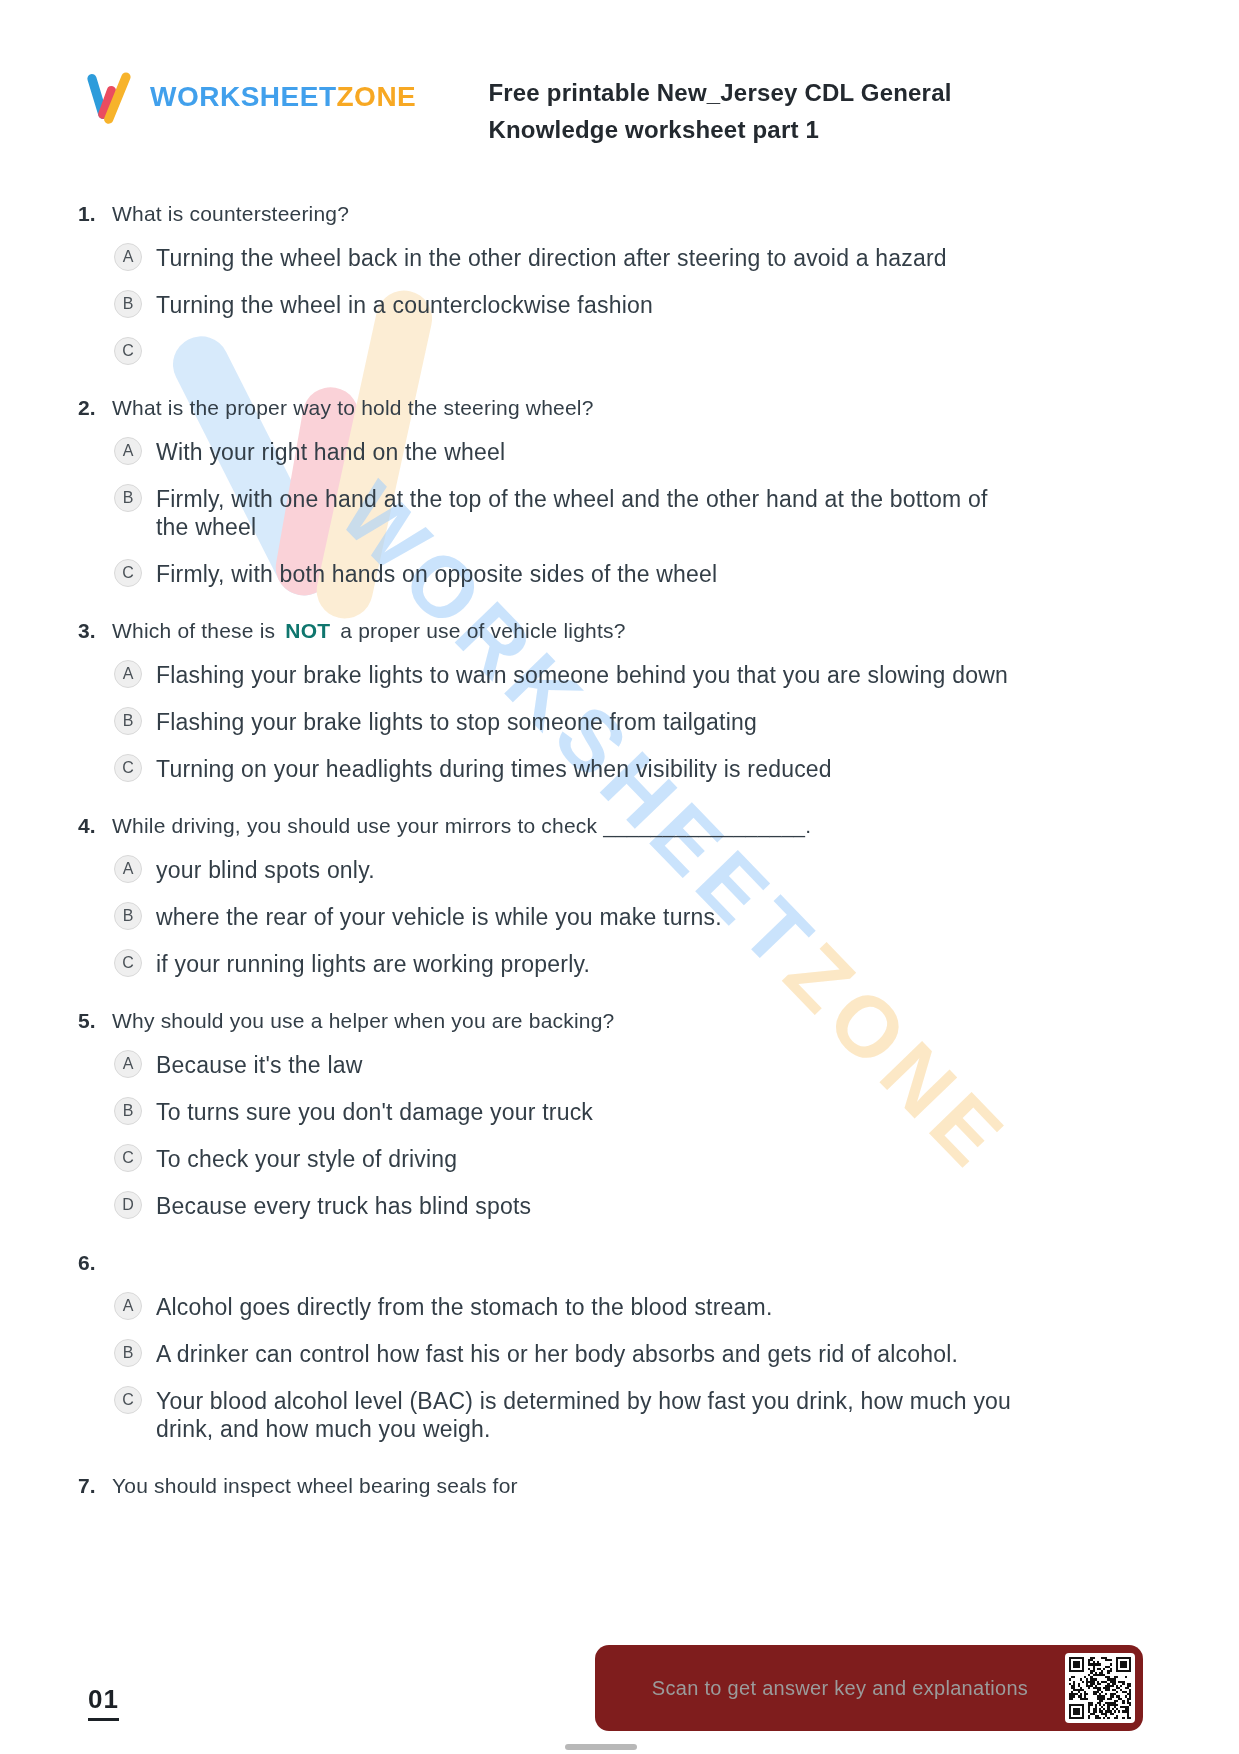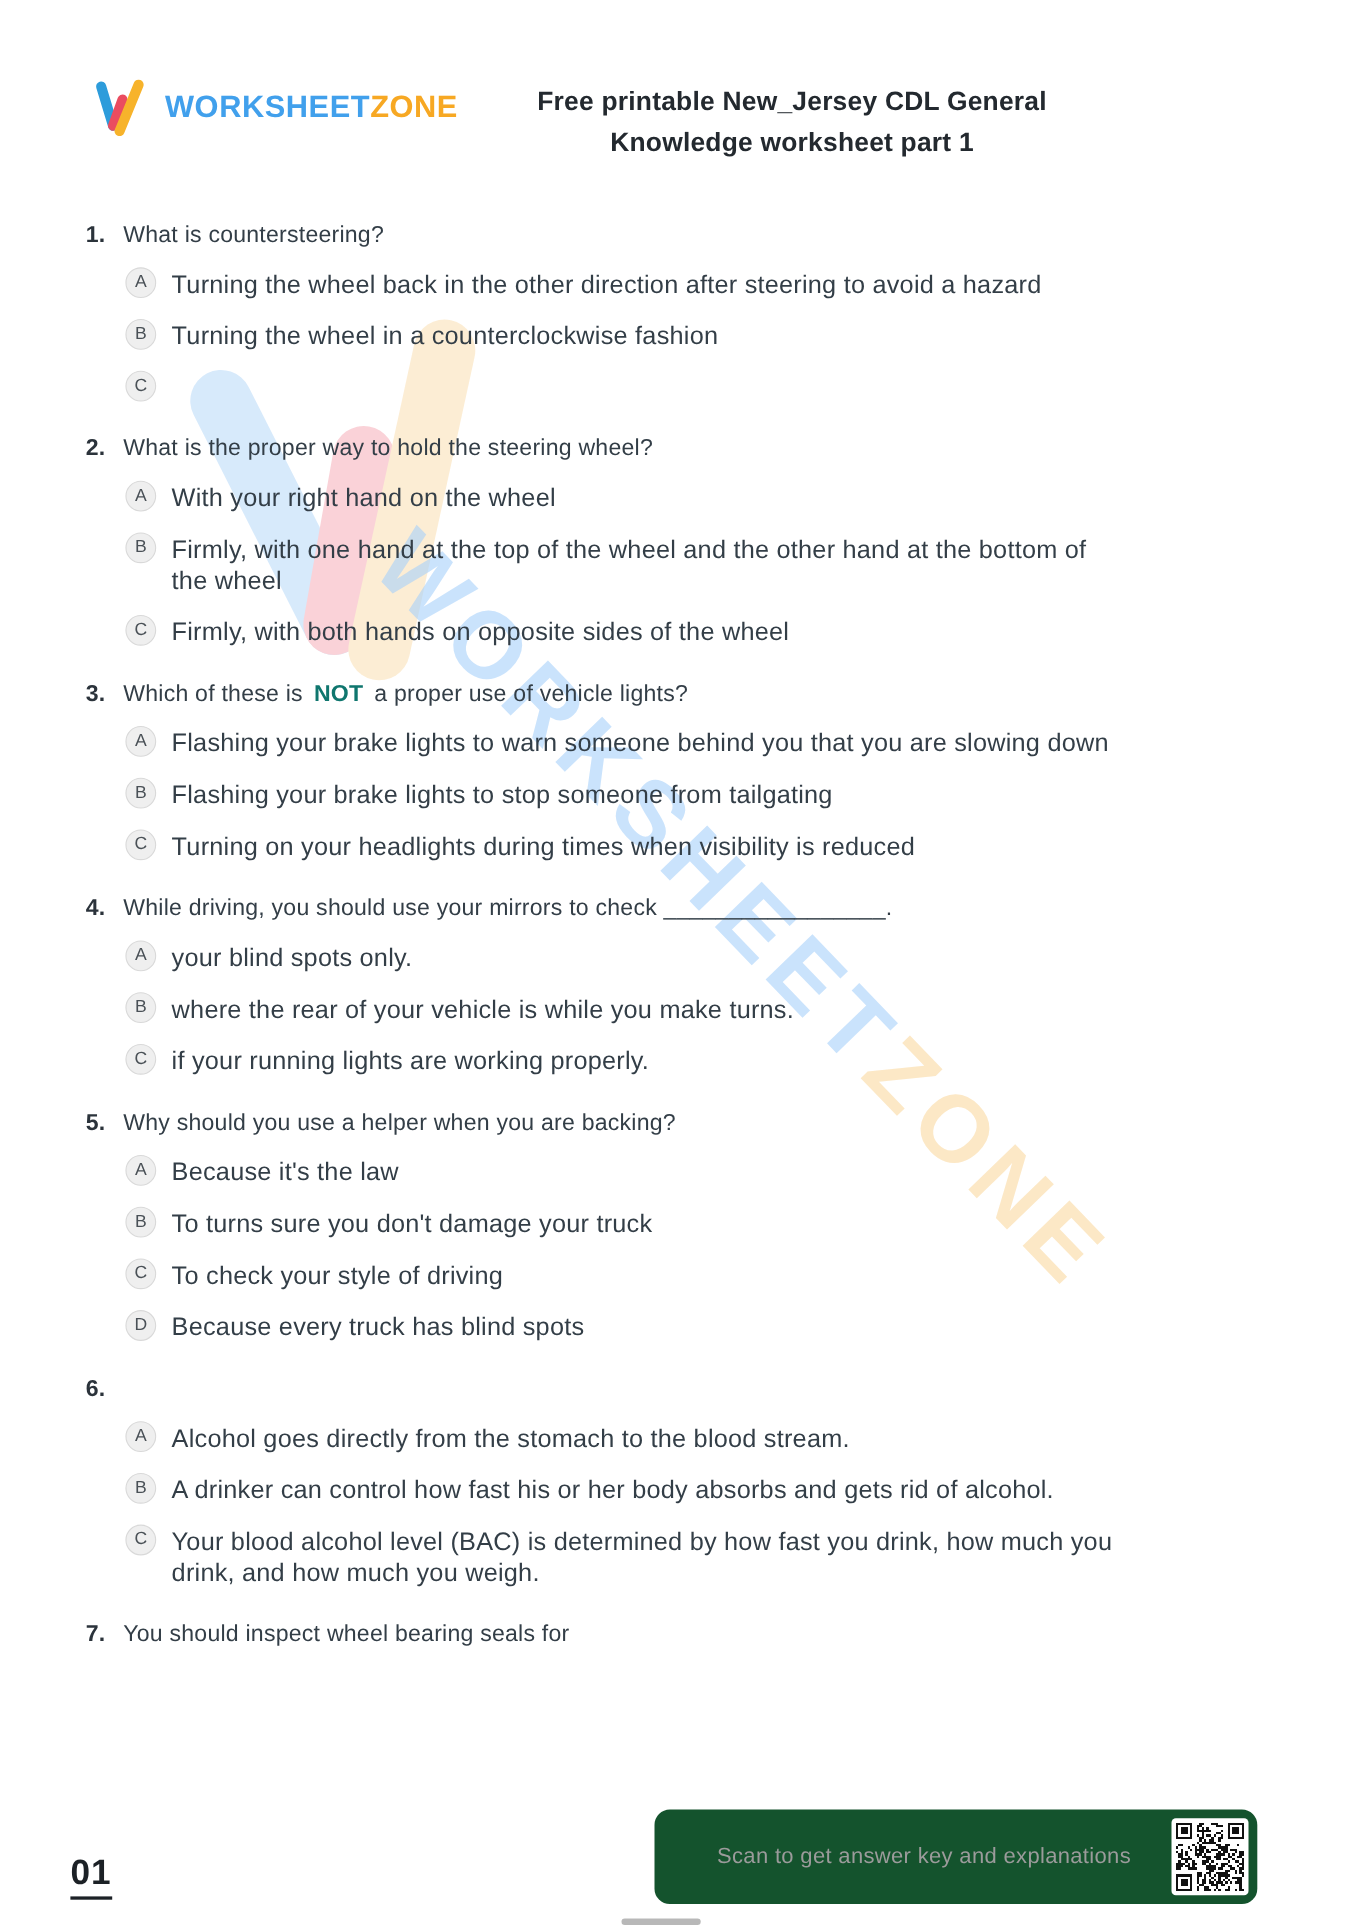--- a/index.html
+++ b/index.html
@@ -18,21 +18,21 @@
   .wm-text .wm-orange{color:rgba(250,216,160,0.60);}
   
   .header{position:absolute;z-index:2;left:0;top:0;width:100%;}
   .logo{position:absolute;left:74px;top:70px;display:flex;align-items:center;}
   .logo-mark{width:64px;height:54px;}
   .logo-text{margin-left:12px;font-size:28px;font-weight:700;letter-spacing:.5px;}
   .lt-blue{color:#41A0EC;}
   .lt-orange{color:#F7A823;}
   .title{
     position:absolute;left:720px;top:74px;transform:translateX(-50%);
-    text-align:center;font-size:24px;line-height:37px;font-weight:700;color:#23292F;
+    text-align:left;font-size:24px;line-height:37px;font-weight:700;color:#23292F;
     white-space:nowrap;letter-spacing:.2px;
   }
   
   .content{position:absolute;z-index:1;left:78px;top:200px;right:60px;}
   .q{margin-bottom:29px;}
   .q-line{display:flex;align-items:flex-start;font-size:21px;line-height:28px;margin-bottom:15px;}
   .q-num{font-weight:700;width:34px;flex:0 0 34px;color:#2B333B;}
   .q-text{font-weight:500;color:#333E47;letter-spacing:.2px;}
   .q-bold{font-weight:700;margin:0 4px;color:#0f766e;}
   .q-bold:empty{margin:0;display:none;}
@@ -40,26 +40,26 @@
   .opt:last-child{margin-bottom:0;}
   .opt-circle{
     flex:0 0 28px;width:28px;height:28px;border-radius:50%;
     background:#EFEFEF;border:1px solid #D9D9D9;box-sizing:border-box;
     display:flex;align-items:center;justify-content:center;
     font-size:16px;color:#4A5157;margin-top:0px;
   }
   .opt-text{margin-left:14px;font-size:23px;line-height:28px;max-width:860px;letter-spacing:.2px;color:#333E47;padding-top:1px;}
   
   .page-num{
-    position:absolute;z-index:2;left:64px;top:1684px;font-size:32px;font-weight:800;color:#1C2126;
+    position:absolute;z-index:2;left:88px;top:1684px;font-size:26px;font-weight:800;color:#1C2126;
     border-bottom:3px solid #1C2126;padding-bottom:3px;letter-spacing:1px;
   }
   .scan-box{
     position:absolute;z-index:2;left:595px;top:1645px;width:548px;height:86px;border-radius:14px;
-    background:#14532d;display:flex;align-items:center;box-sizing:border-box;padding:0 8px 0 20px;
+    background:#7f1d1d;display:flex;align-items:center;box-sizing:border-box;padding:0 8px 0 20px;
   }
   .scan-text{flex:1;text-align:center;font-size:20px;color:#9B9B9B;letter-spacing:.3px;}
   .qr-tile{flex:0 0 70px;width:70px;height:70px;background:#ffffff;border-radius:4px;display:flex;align-items:center;justify-content:center;}
   .qr-tile svg{width:62px;height:62px;}
   .bottom-bar{position:absolute;z-index:2;left:565px;top:1744px;width:72px;height:6px;background:#A6A6A6;border-radius:3px;opacity:.8;}
 </style>
 </head>
 <body>
 
 <div class="page">

